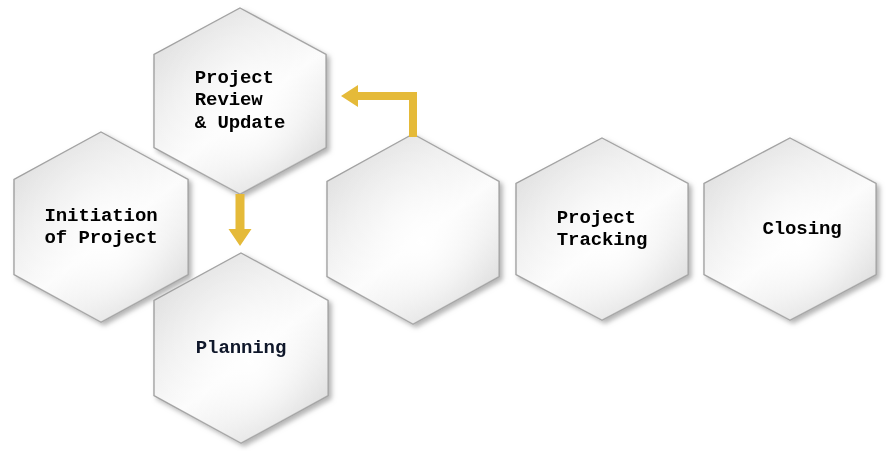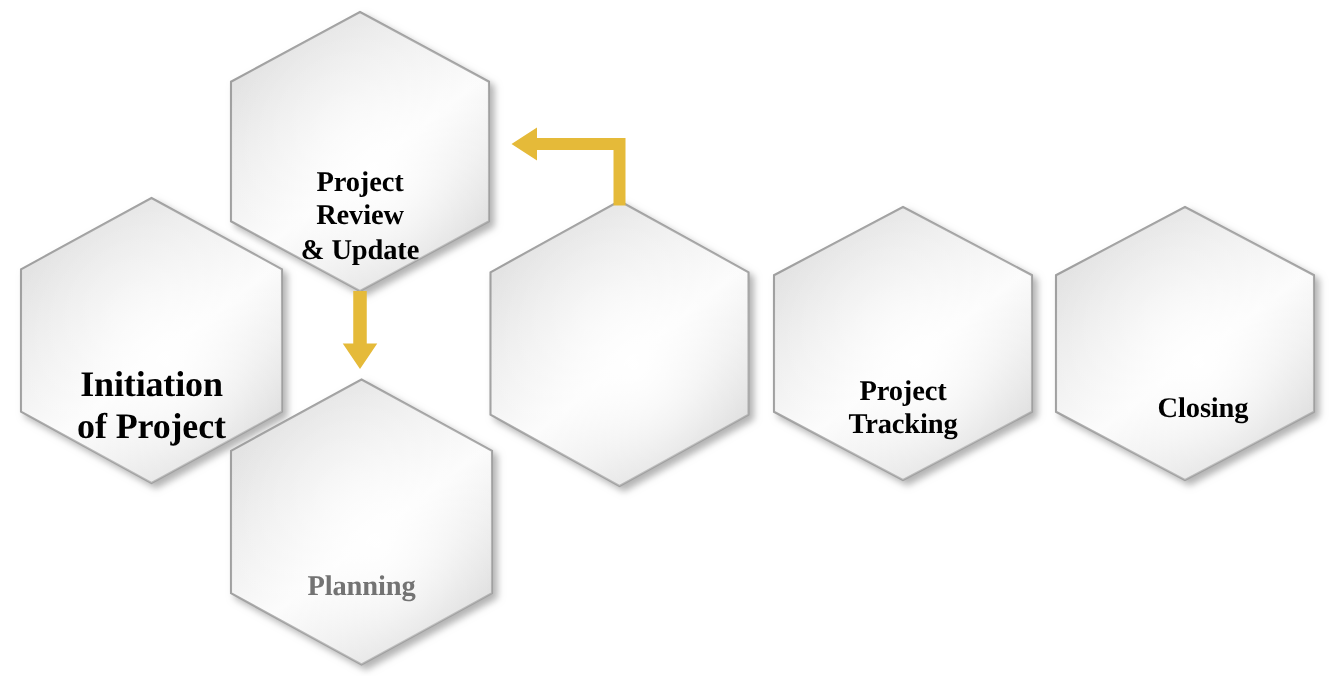--- a/index.html
+++ b/index.html
@@ -29,30 +29,29 @@
   .hex-label-layer {
     position: absolute;
     left: 0;
     top: 0;
     width: 890px;
     height: 451px;
     pointer-events: none;
   }
   .hex-label {
     position: absolute;
-    text-align: center;
-    font-family: Liberation Serif, serif;
+    text-align: left;
+    font-family: Liberation Mono, monospace;
     font-weight: bold;
     font-size: 19px;
     line-height: 1.18;
     color: #000000;
     white-space: pre-line;
     transform: translate(-50%, -50%);
     letter-spacing: -0.1px;
-    margin-top: 44px;
   }
 </style>
 </head>
 <body>
 
 <div id="diagram-canvas">
 
   <svg id="hex-svg" viewBox="0 0 890 451" aria-hidden="true">
     <defs>
       <linearGradient id="hexGrad" x1="0" y1="0" x2="0.72" y2="1">
@@ -104,24 +103,24 @@
           <polygon points="235.50,194.00 244.50,194.00 244.50,229.00 251.50,229.00 240.00,246.00 228.50,229.00 235.50,229.00" fill="#E5BA39"></polygon>
         </g>
         <g>
           <polygon points="409.00,137.00 417.00,137.00 417.00,100.00 409.00,100.00" fill="#E5BA39"></polygon>
           <polygon points="417.00,92.00 417.00,100.00 358.00,100.00 358.00,107.00 341.00,96.00 358.00,85.00 358.00,92.00" fill="#E5BA39"></polygon>
         </g>
       </g>
   </svg>
 
   <div class="hex-label-layer" id="label-layer">
-      <div class="hex-label" style="left: 101px; top: 227px; font-size: 24px; color: rgb(0, 0, 0);">Initiation
+      <div class="hex-label" style="left: 101px; top: 227px; font-size: 19px; color: rgb(0, 0, 0);">Initiation
 of Project</div>
       <div class="hex-label" style="left: 240px; top: 101px; font-size: 19px; color: rgb(0, 0, 0);">Project
 Review
 &amp; Update</div>
-      <div class="hex-label" style="left: 241px; top: 348px; font-size: 19px; color: #737373;">Planning</div>
+      <div class="hex-label" style="left: 241px; top: 348px; font-size: 19px; color: #0f172a;">Planning</div>
       <div class="hex-label" style="left: 602px; top: 229px; font-size: 19px; color: rgb(0, 0, 0);">Project
 Tracking</div>
       <div class="hex-label" style="left: 802px; top: 229px; font-size: 19px; color: rgb(0, 0, 0);">Closing</div>
     </div>
 
 </div>
 
 </body></html>

